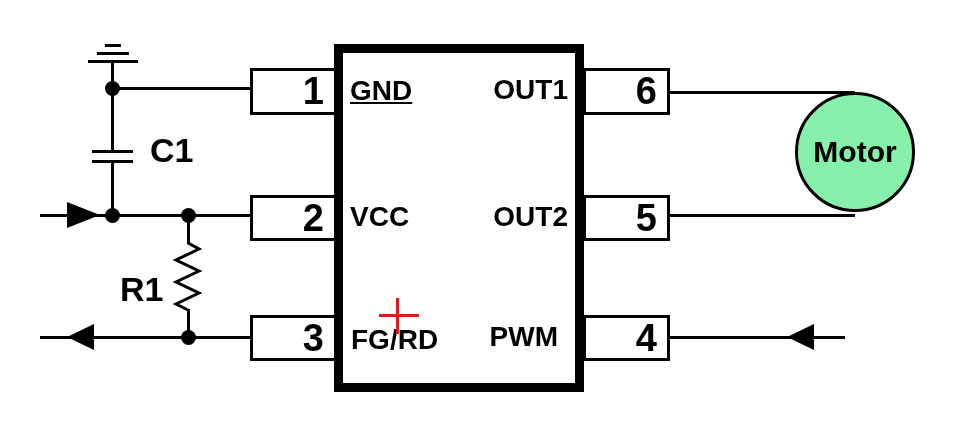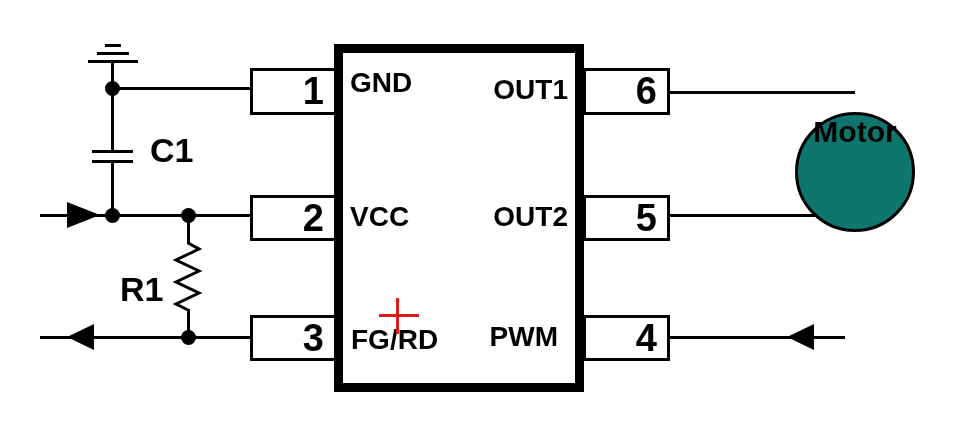--- a/index.html
+++ b/index.html
@@ -22,23 +22,23 @@
   .chip{position:absolute;left:334px;top:44px;width:250px;height:348px;
     border:9px solid #000;background:#fff;box-sizing:border-box;}
   .pin-box{position:absolute;width:87px;border:3px solid #000;background:#fff;
     box-sizing:border-box;display:flex;align-items:center;justify-content:flex-end;
     padding-right:10px;font-size:38px;}
   .pin-box-left{left:250px;}
   .pin-box-right{left:583px;}
   .chip-label{position:absolute;font-size:28px;line-height:34px;white-space:nowrap;}
   .comp-label{position:absolute;font-size:34px;line-height:34px;}
   .cross-bar{position:absolute;background:#dd1b1b;}
-  .motor{position:absolute;left:795px;top:112px;width:120px;height:120px;
-    border:3px solid #000;border-radius:50%;background:#0f766e;box-sizing:border-box;
-    display:flex;justify-content:center;font-size:30px;}
+  .motor{position:absolute;left:795px;top:92px;width:120px;height:120px;
+    border:3px solid #000;border-radius:50%;background:#86efac;box-sizing:border-box;
+    display:flex;align-items:center;justify-content:center;font-size:30px;}
   svg{position:absolute;display:block;}
 </style>
 </head>
 <body>
 
 <div id="stage">
 
   <div>
     <div class="bar" style="left:105px;top:44px;width:16px;"></div>
     <div class="bar" style="left:97px;top:52px;width:32px;"></div>
@@ -90,21 +90,21 @@
   <div class="pin-box pin-box-right" style="top:68px;height:47px;">
     <span>6</span>
   </div>
   <div class="pin-box pin-box-right" style="top:195px;height:46px;">
     <span>5</span>
   </div>
   <div class="pin-box pin-box-right" style="top:315px;height:46px;">
     <span>4</span>
   </div>
 
-  <div class="chip-label" style="left:350px;top:66px;">GND</div>
+  <div class="chip-label" style="left:350px;top:74px;text-decoration:underline;">GND</div>
   <div class="chip-label" style="left:351px;top:323px;">FG/RD</div>
   <div class="chip-label" style="left:350px;top:200px;">VCC</div>
   <div class="chip-label" style="right:392px;top:73px;margin-left:8px;">OUT1</div>
   <div class="chip-label" style="right:392px;top:200px;margin-left:35px;">OUT2</div>
   <div class="chip-label" style="right:402px;top:320px;">PWM</div>
 
   <div>
     <div class="cross-bar" style="left:379px;top:314px;width:40px;height:3px;"></div>
     <div class="cross-bar" style="left:396px;top:298px;width:3px;height:36px;"></div>
   </div>

